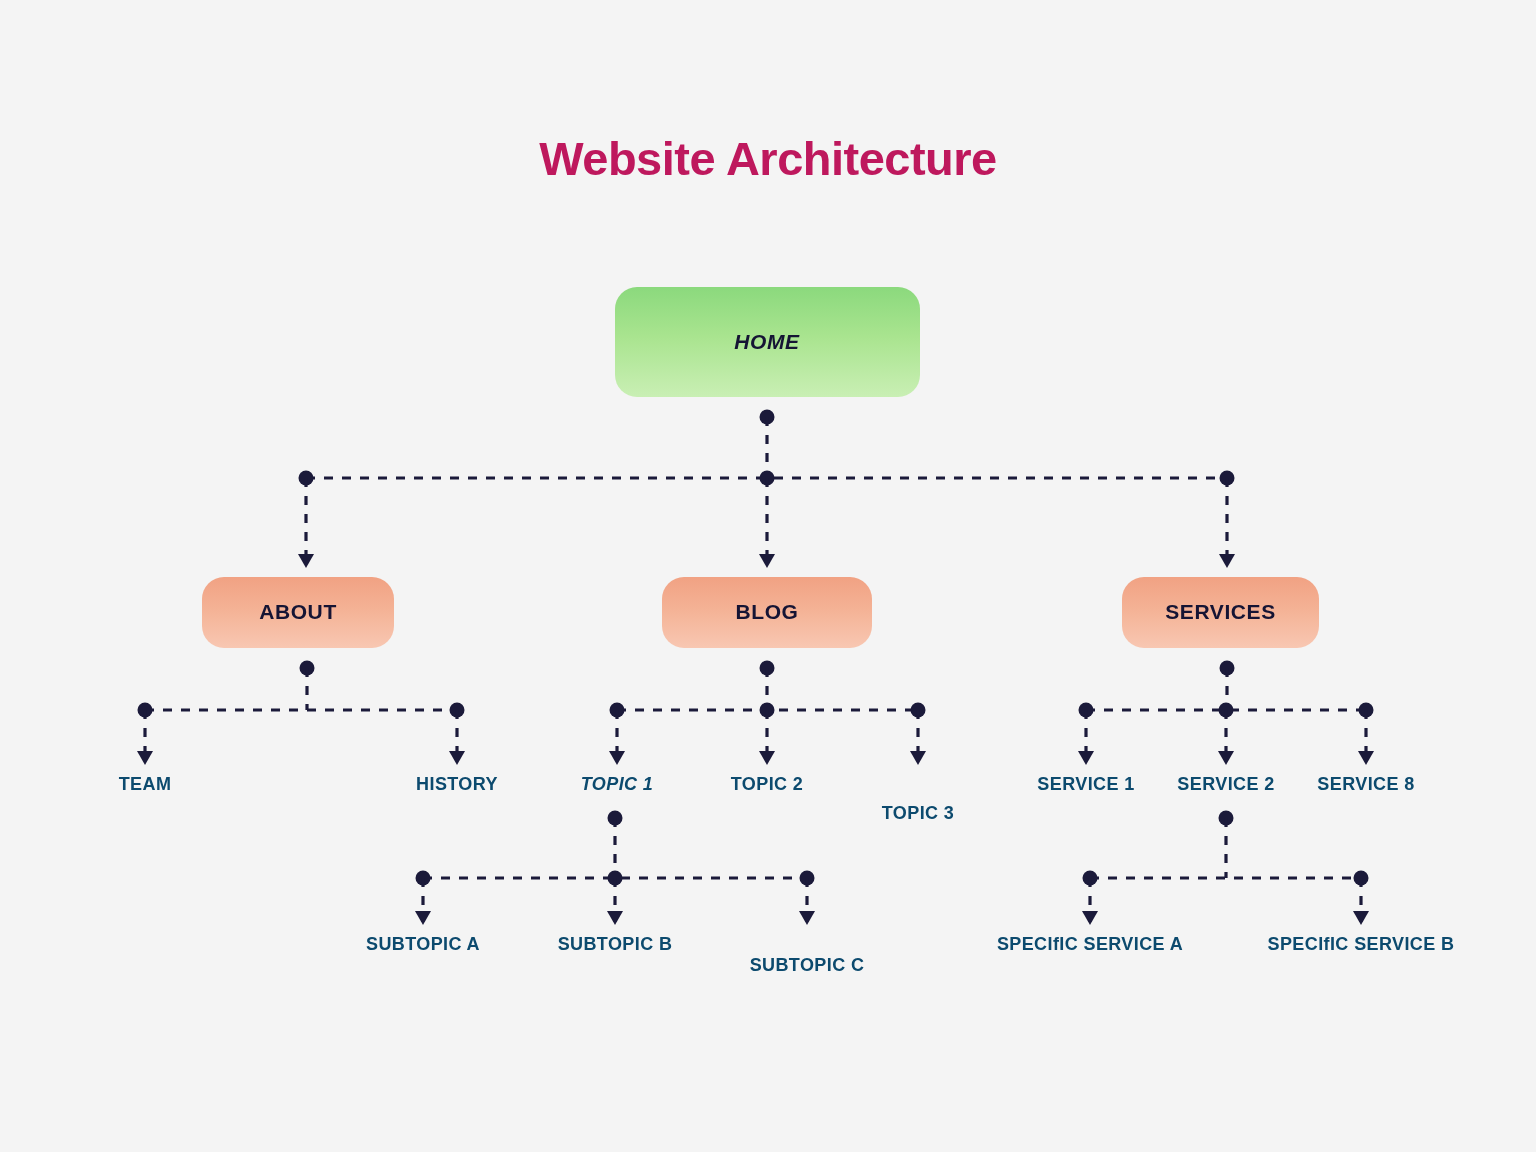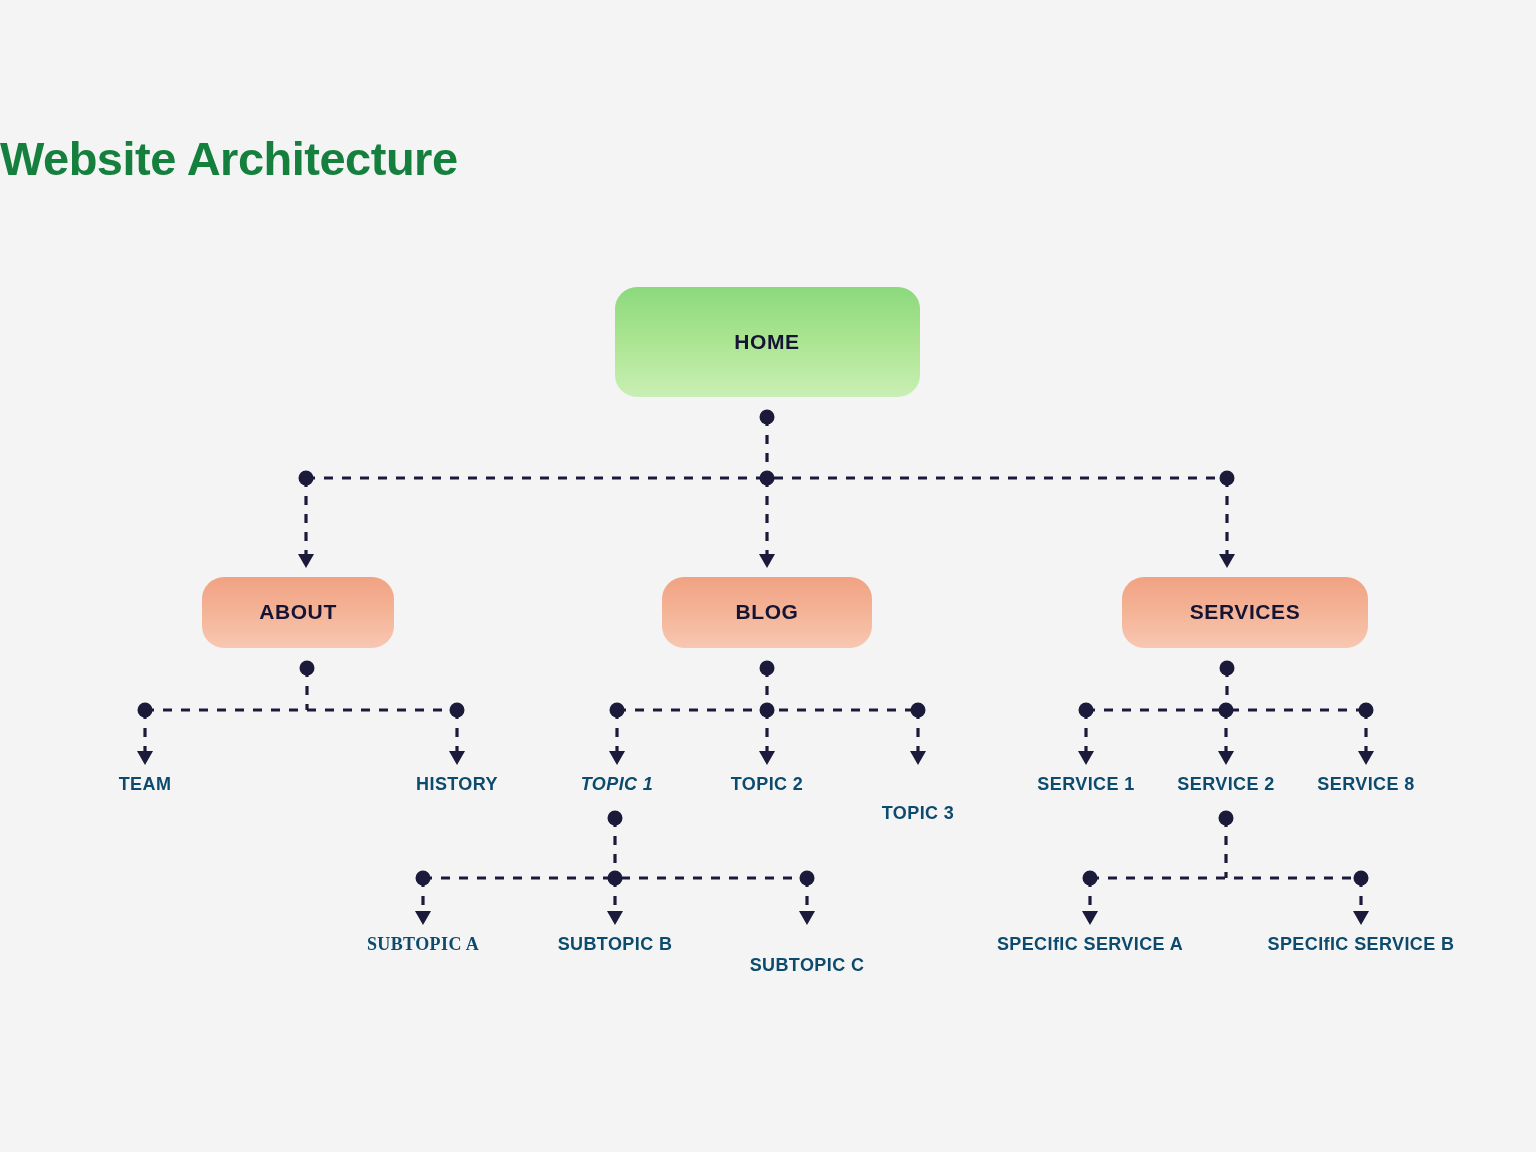--- a/index.html
+++ b/index.html
@@ -17,24 +17,25 @@
   #canvas {
     position: relative;
     width: 1536px;
     height: 1152px;
   }
   #page-title {
     position: absolute;
     top: 131px;
     left: 0;
     width: 1536px;
+    text-align: center;
     font-size: 47px;
     font-weight: 700;
     letter-spacing: -0.5px;
-    color: #15803d;
+    color: #be185d;
     font-family: "Liberation Sans", sans-serif;
   }
   svg#wires {
     position: absolute;
     left: 0;
     top: 0;
     width: 1536px;
     height: 1152px;
     pointer-events: none;
   }
@@ -45,20 +46,21 @@
     justify-content: center;
     border-radius: 22px;
     font-size: 21px;
     font-weight: 700;
     letter-spacing: 0.6px;
     color: #151434;
     box-sizing: border-box;
   }
   .node-box.root {
     background: linear-gradient(180deg, #8bd97d 0%, #a9e48f 45%, #c9efb4 100%);
+    font-style: italic;
   }
   .node-box.section {
     background: linear-gradient(180deg, #f1a283 0%, #f4b295 45%, #f8c7b2 100%);
   }
   .leaf-label {
     position: absolute;
     white-space: nowrap;
     transform: translateX(-50%);
     font-size: 18px;
     font-weight: 700;
@@ -146,33 +148,33 @@
   <div id="boxes-layer">
       <div class="node-box root" style="left: 614.5px; top: 287px; width: 305px; height: 110px;">
         <span>HOME</span>
       </div>
       <div class="node-box section" style="left: 202px; top: 576.5px; width: 192px; height: 71px;">
         <span>ABOUT</span>
       </div>
       <div class="node-box section" style="left: 662px; top: 576.5px; width: 210px; height: 71px;">
         <span>BLOG</span>
       </div>
-      <div class="node-box section" style="left: 1122px; top: 576.5px; width: 246px; height: 71px;">
+      <div class="node-box section" style="left: 1122px; top: 576.5px; width: 197px; height: 71px;">
         <span>SERVICES</span>
       </div>
     </div>
   <div id="labels-layer">
       <div class="leaf-label" style="left: 145px; top: 774px;">TEAM</div>
       <div class="leaf-label" style="left: 457px; top: 774px;">HISTORY</div>
       <div class="leaf-label" style="left: 617px; top: 774px; font-style: italic;">TOPIC 1</div>
       <div class="leaf-label" style="left: 767px; top: 774px;">TOPIC 2</div>
       <div class="leaf-label" style="left: 918px; top: 774px; margin-top: 29px;">TOPIC 3</div>
       <div class="leaf-label" style="left: 1086px; top: 774px;">SERVICE 1</div>
       <div class="leaf-label" style="left: 1226px; top: 774px;">SERVICE 2</div>
       <div class="leaf-label" style="left: 1366px; top: 774px;">SERVICE 8</div>
-      <div class="leaf-label" style="left: 423px; top: 934px; font-family: Liberation Serif, serif;">SUBTOPIC A</div>
+      <div class="leaf-label" style="left: 423px; top: 934px;">SUBTOPIC A</div>
       <div class="leaf-label" style="left: 615px; top: 934px;">SUBTOPIC B</div>
       <div class="leaf-label" style="left: 807px; top: 955px;">SUBTOPIC C</div>
       <div class="leaf-label" style="left: 1090px; top: 934px;">SPECIfIC SERVICE A</div>
       <div class="leaf-label" style="left: 1361px; top: 934px;">SPECIfIC SERVICE B</div>
     </div>
 
 </div>
 
 </body></html>

